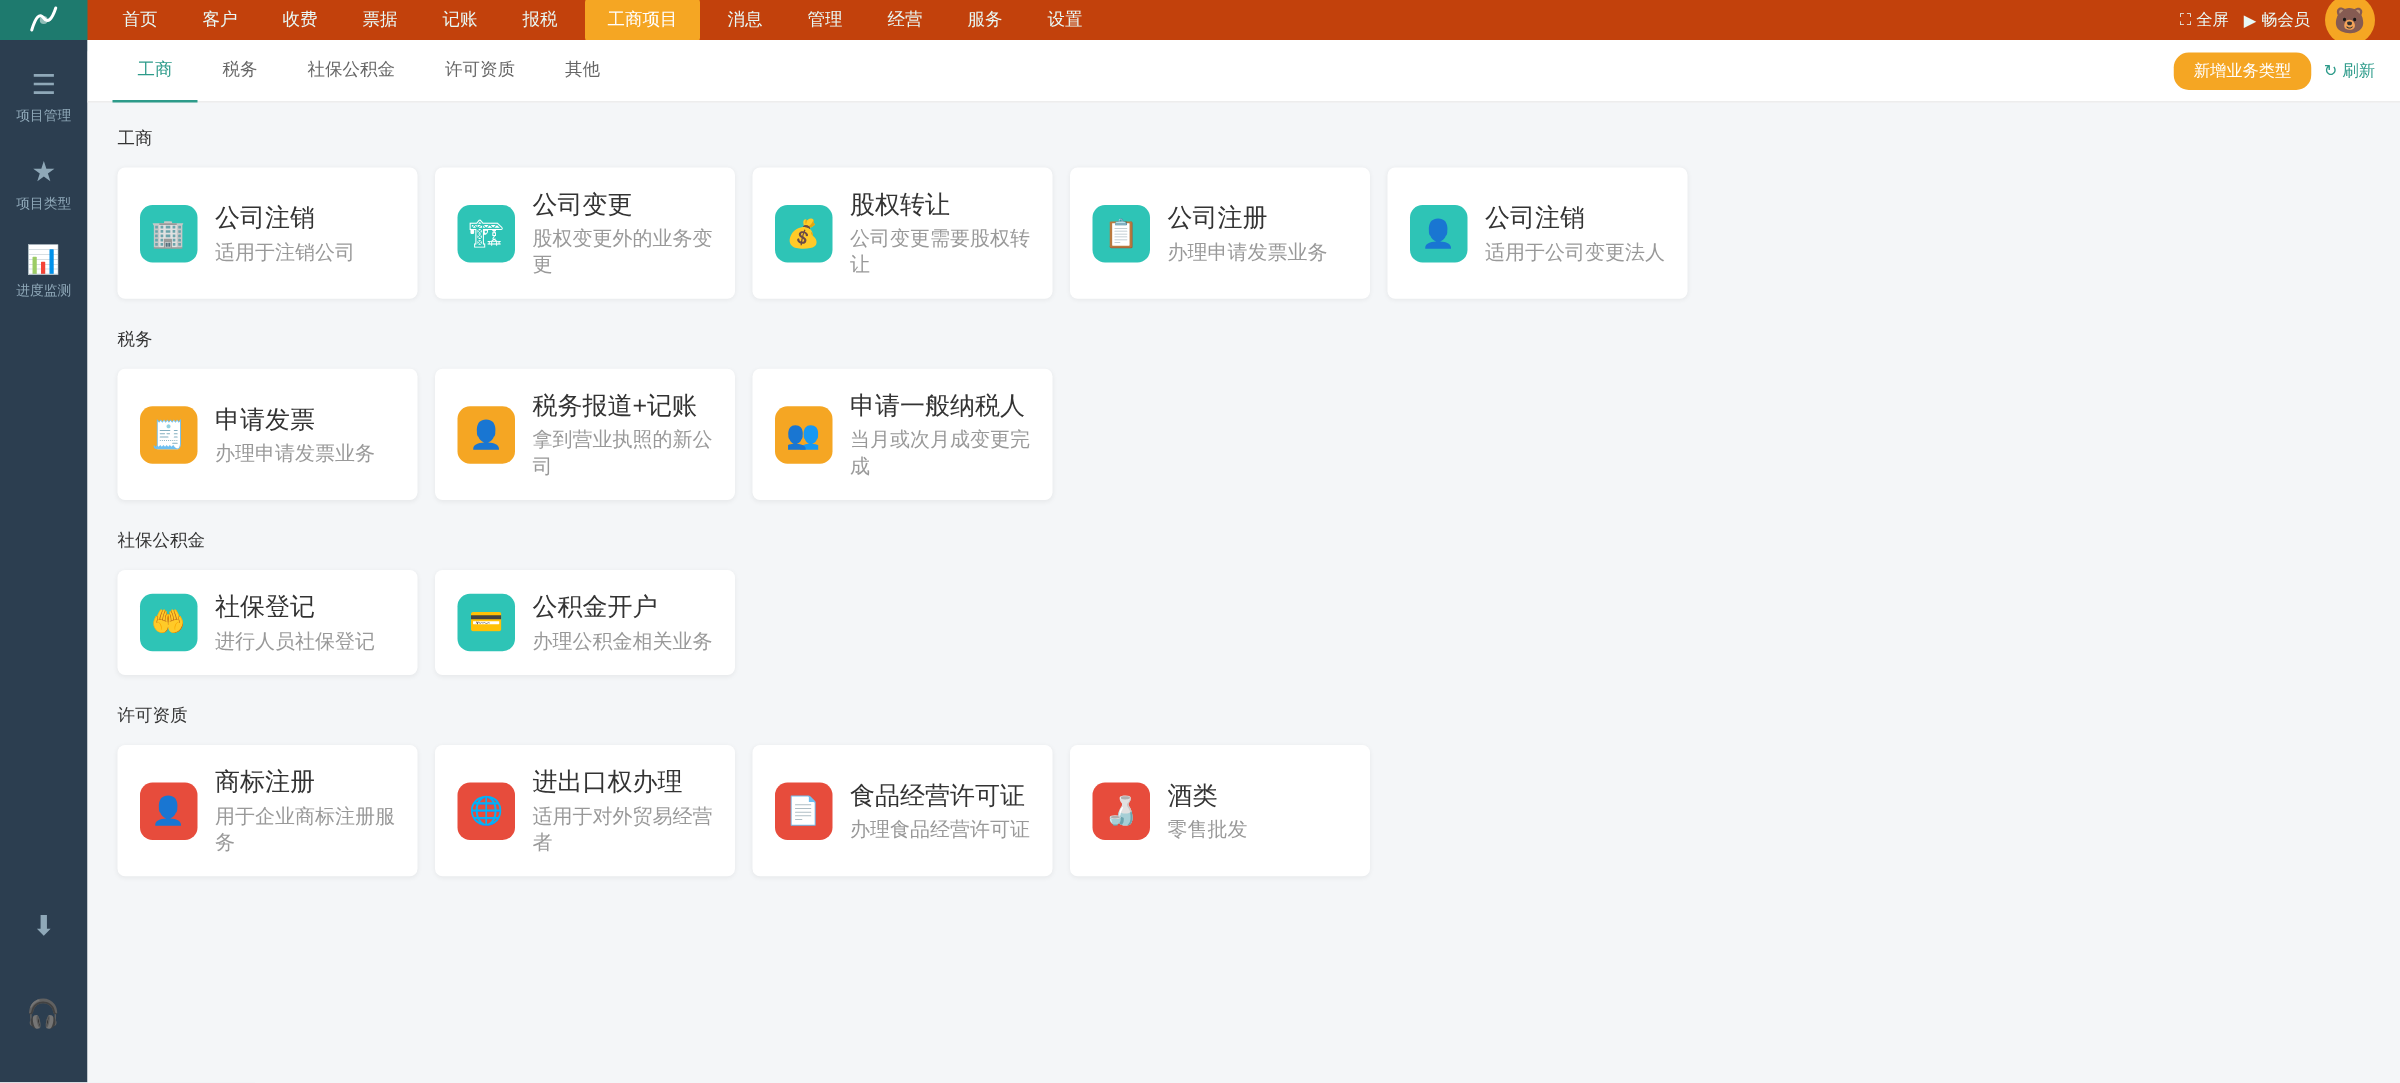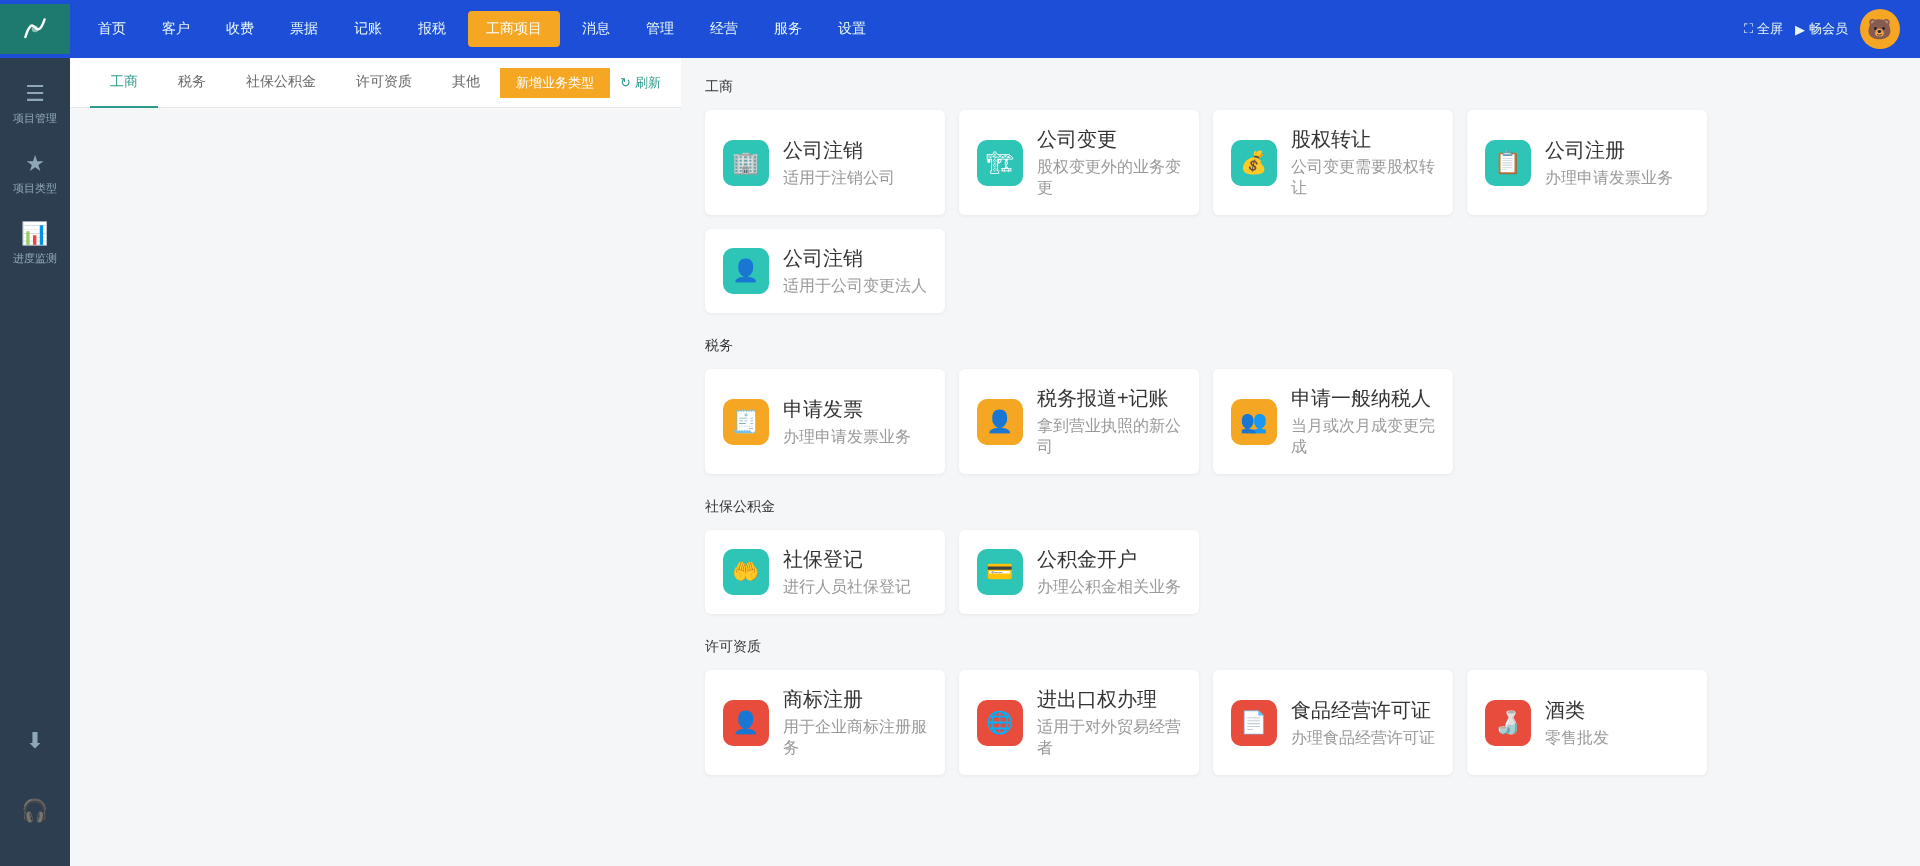--- a/index.html
+++ b/index.html
@@ -1,21 +1,21 @@
 <!DOCTYPE html>
 <html><head>
   <meta charset="utf-8">
   <style>
     * { margin: 0; padding: 0; box-sizing: border-box; }
     body { font-family: "Microsoft YaHei", "PingFang SC", sans-serif; background: #f0f2f5; width: 1920px; height: 866px; overflow: hidden; display: flex; flex-direction: column; }
 
     
     .top-nav {
-      height: 58px;
-      background: #1d4ed8;
+      height: 32px;
+      background: #c2410c;
       display: flex;
       align-items: center;
       padding: 0 0 0 0;
       flex-shrink: 0;
     }
     .top-nav-logo {
       width: 70px;
       height: 50px;
       background: #1e7a6e;
       display: flex;
@@ -114,21 +114,21 @@
       flex-direction: column;
       align-items: center;
       gap: 0;
     }
     .sidebar-bottom .sidebar-item { color: #8fa8b8; }
 
     
     .content-area {
       flex: 1;
       display: flex;
-      flex-direction: row;
+      flex-direction: column;
       overflow: hidden;
       background: #f4f6f8;
       justify-content: space-between;
     }
 
     
     .tab-bar {
       background: #fff;
       display: flex;
       align-items: center;
@@ -157,21 +157,21 @@
     .tab-actions {
       margin-left: auto;
       display: flex;
       align-items: center;
       gap: 10px;
     }
     .btn-add-type {
       background: #f5a623;
       color: white;
       border: none;
-      border-radius: 1px;
+      border-radius: 12px;
       padding: 6px 16px;
       font-size: 13px;
       cursor: pointer;
     }
     .btn-refresh {
       color: #2d9b8a;
       font-size: 13px;
       cursor: pointer;
       display: flex;
       align-items: center;

